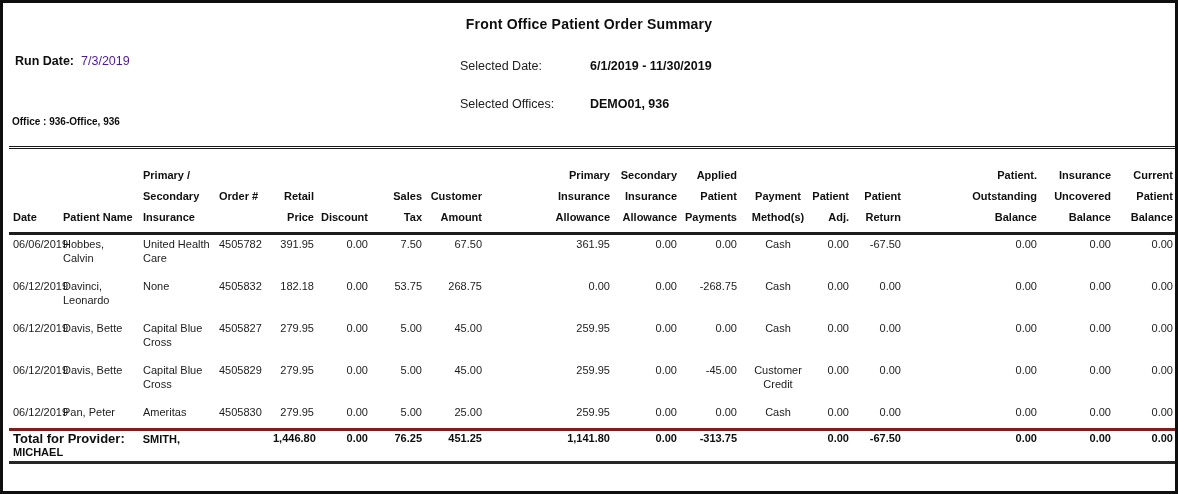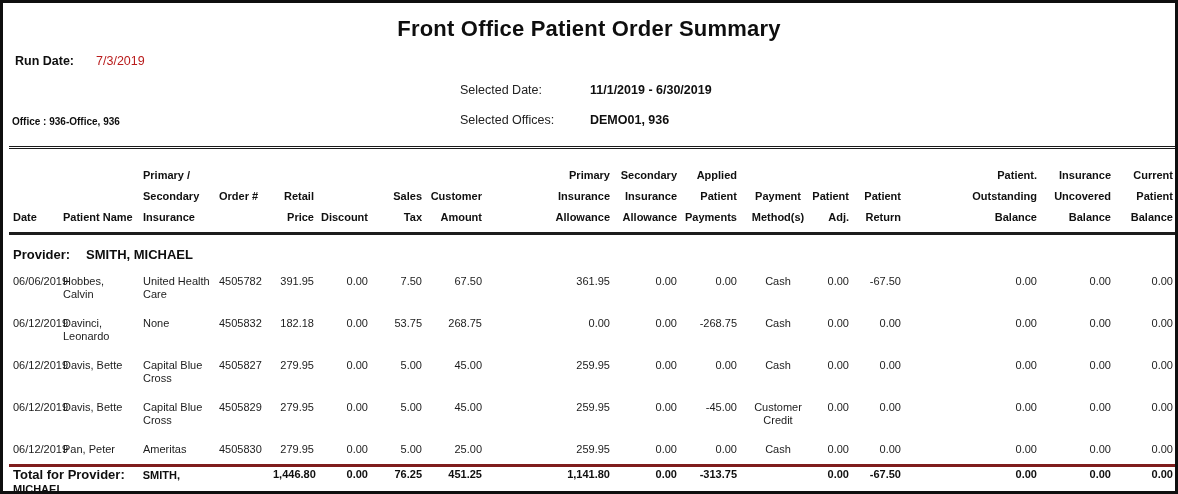--- a/index.html
+++ b/index.html
@@ -2,25 +2,25 @@
 <html><head>
 <meta charset="utf-8">
 <style>
   html,body { margin:0; padding:0; background:#ffffff; }
   .page {
     width:1178px; height:494px; box-sizing:border-box;
     border:3px solid #0f0f0f; background:#fff; position:relative;
     font-family:"Liberation Sans", sans-serif; color:#1c1c1c; overflow:hidden;
   }
   .hdr { position:relative; height:143px; }
-  .title { text-align:center; padding-top:13px; font-size:22px; font-weight:bold; color:#0e0e0e; letter-spacing:0.2px; }
+  .title { text-align:center; padding-top:13px; font-size:14px; font-weight:bold; color:#0e0e0e; letter-spacing:0.2px; }
   .run-date { position:absolute; left:12px; top:51px; font-size:12.5px; }
   .run-date .lbl { font-weight:bold; color:#0f0f0f; }
-  .run-date .val { margin-left:22px; color:#b91c1c; }
-  .selected { position:absolute; left:457px; top:56px; font-size:12.5px; display:grid; grid-template-columns:130px auto; row-gap:16px;margin-top:24px; }
+  .run-date .val { margin-left:7px; color:#4c1d95; }
+  .selected { position:absolute; left:457px; top:56px; font-size:12.5px; display:grid; grid-template-columns:130px auto; row-gap:24px; }
   .selected .lbl { color:#222; }
   .selected .val { font-weight:bold; color:#0f0f0f; }
   .office { position:absolute; left:9px; top:113px; font-size:10px; font-weight:bold; color:#0e0e0e; }
 
   table.rpt { border-collapse:collapse; table-layout:fixed; width:1166px; margin-left:6px; border-top:3px double #1a1a1a; }
   .rpt th {
     font-size:11px; font-weight:bold; color:#101010; vertical-align:bottom;
     padding:16px 2px 4px 2px; line-height:21px; white-space:pre-line;
     border-bottom:3px solid #1c1c1c;
   }
@@ -45,21 +45,21 @@
 <body>
 
 <div class="page">
   <div class="hdr">
     <div class="title">Front Office Patient Order Summary</div>
     <div class="run-date">
       <span class="lbl">Run Date:</span><span class="val">7/3/2019</span>
     </div>
     <div class="selected">
       <span class="lbl">Selected Date:</span>
-      <span class="val">11/1/2019 - 6/30/2019</span>
+      <span class="val">6/1/2019 - 11/30/2019</span>
       <span class="lbl">Selected Offices:</span>
       <span class="val">DEMO01, 936</span>
     </div>
     <div class="office">Office : 936-Office, 936</div>
   </div>
 
   <table class="rpt">
     <colgroup>
       <col style="width:50px">
         <col style="width:80px">
@@ -115,25 +115,20 @@
 Balance</th>
         <th class="r">Insurance
 Uncovered
 Balance</th>
         <th class="r">Current
 Patient
 Balance</th>
       </tr>
     </thead>
     <tbody>
-      <tr class="provider-row">
-        <td class="l pl" colspan="17">
-          <span class="p-lbl">Provider:</span><span class="p-name">SMITH, MICHAEL</span>
-        </td>
-      </tr>
       <tr class="data-row">
         <td class="l pl">06/06/2019</td>
         <td class="l pl">Hobbes, Calvin</td>
         <td class="l pl">United Health Care</td>
         <td class="l pl">4505782</td>
         <td class="r">391.95</td>
         <td class="r">0.00</td>
         <td class="r">7.50</td>
         <td class="r">67.50</td>
         <td class="r">361.95</td>

